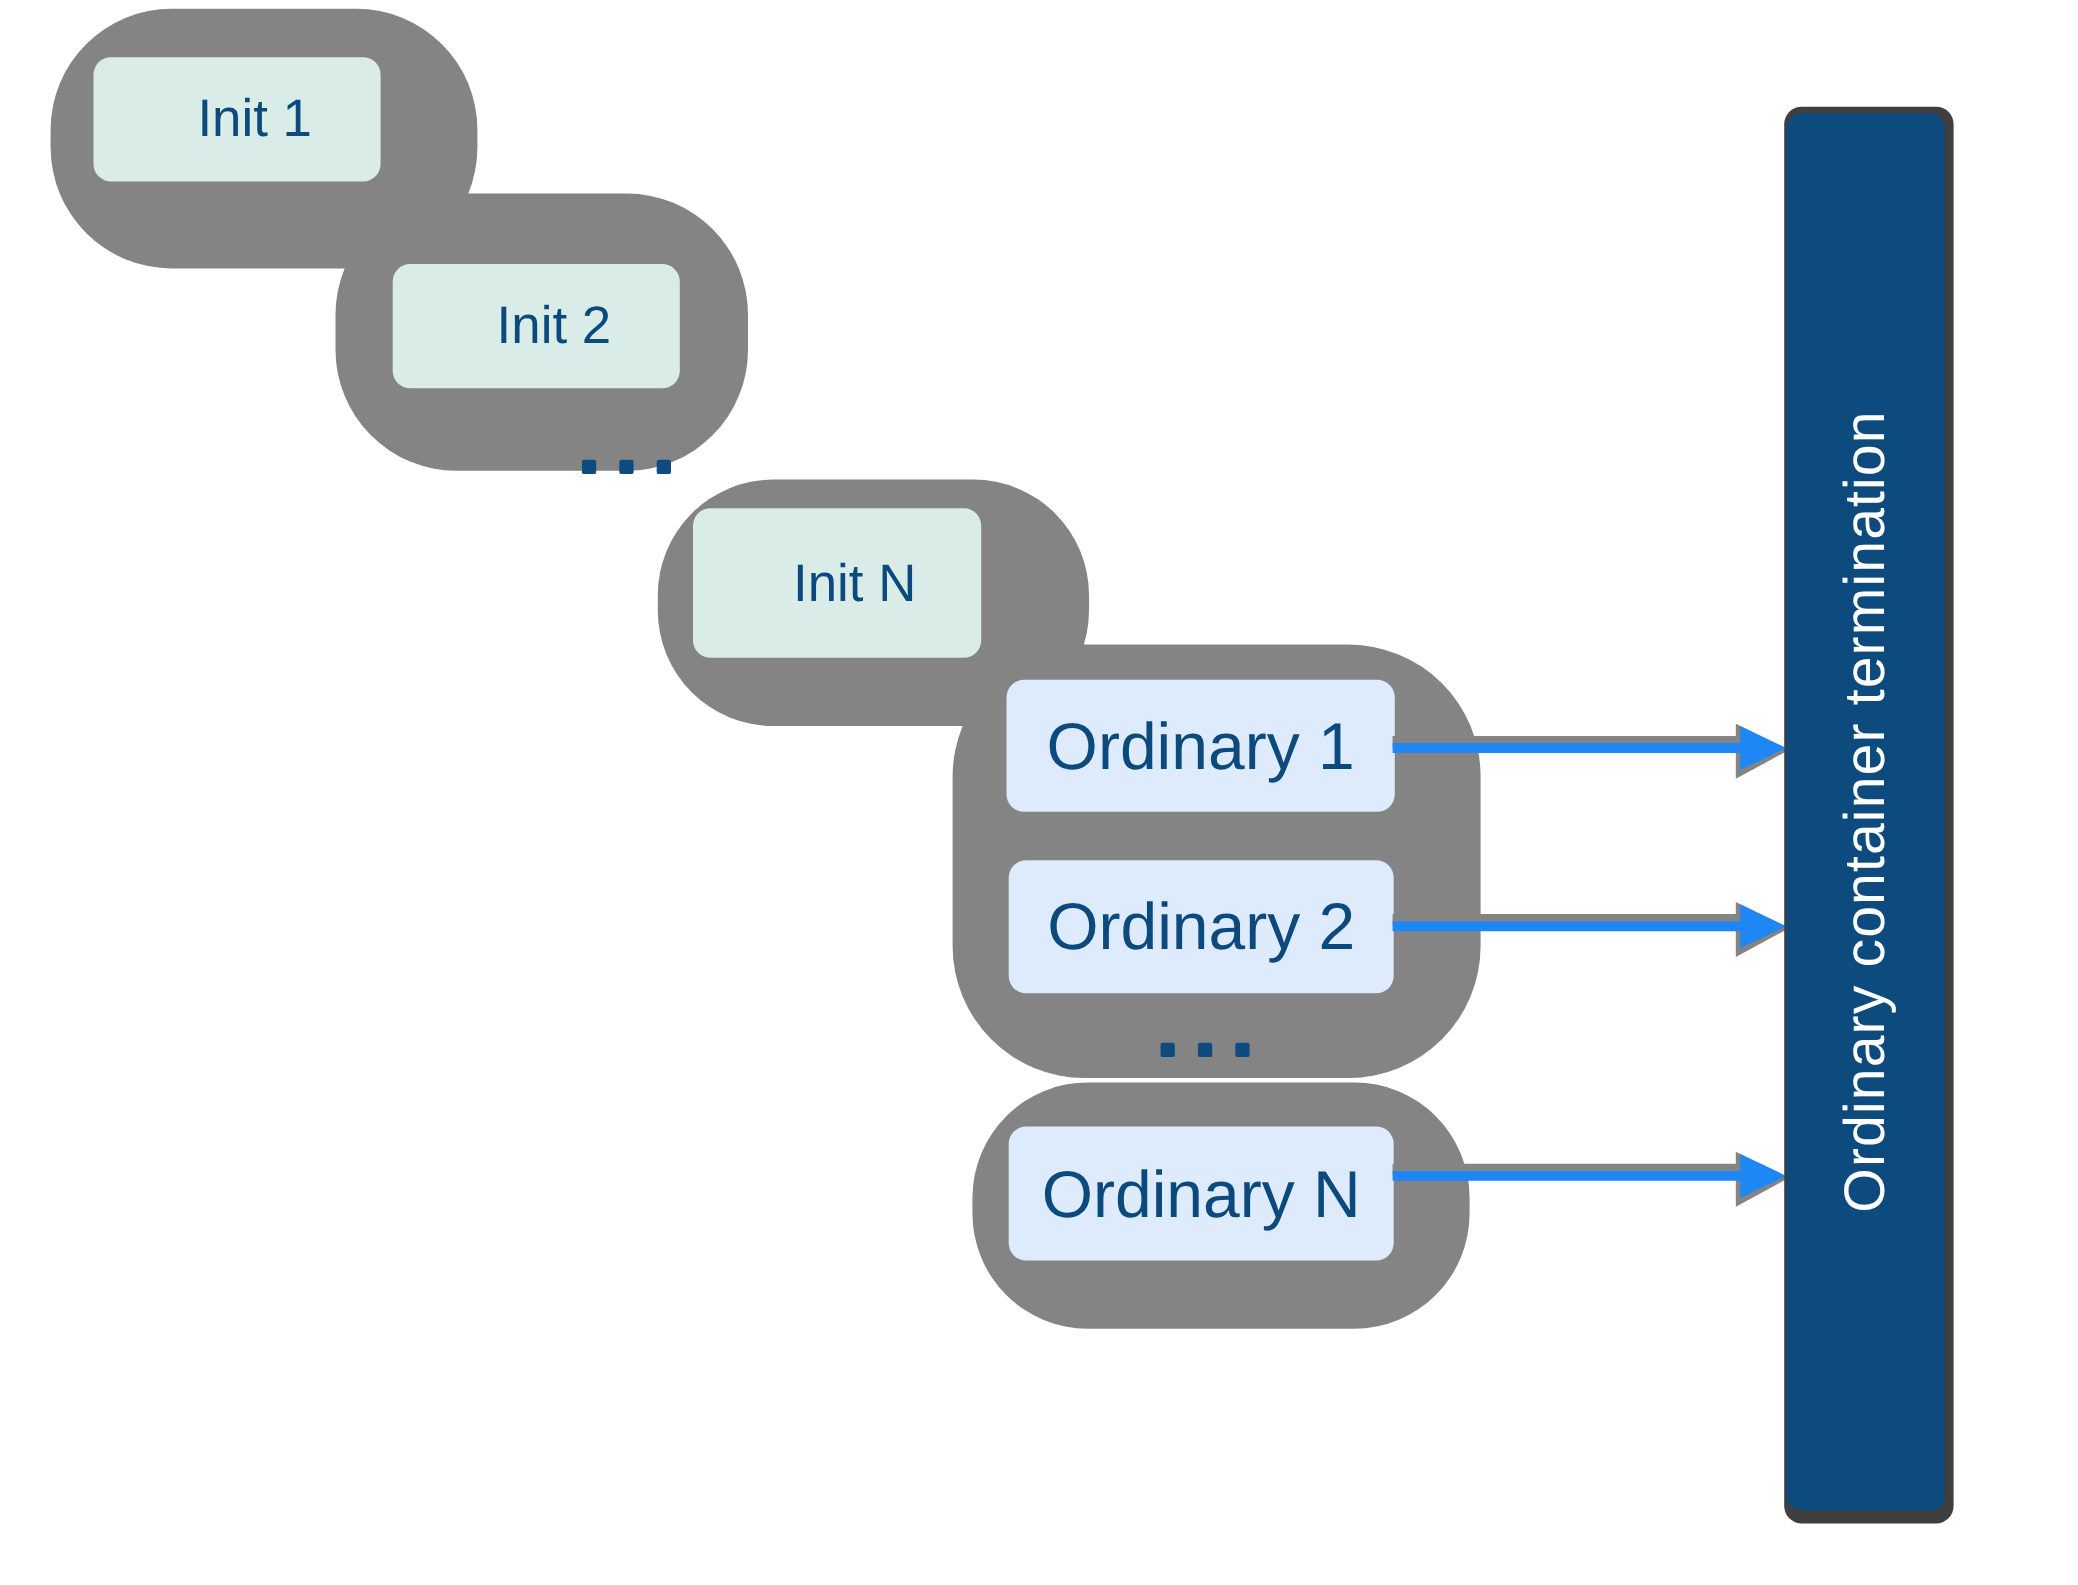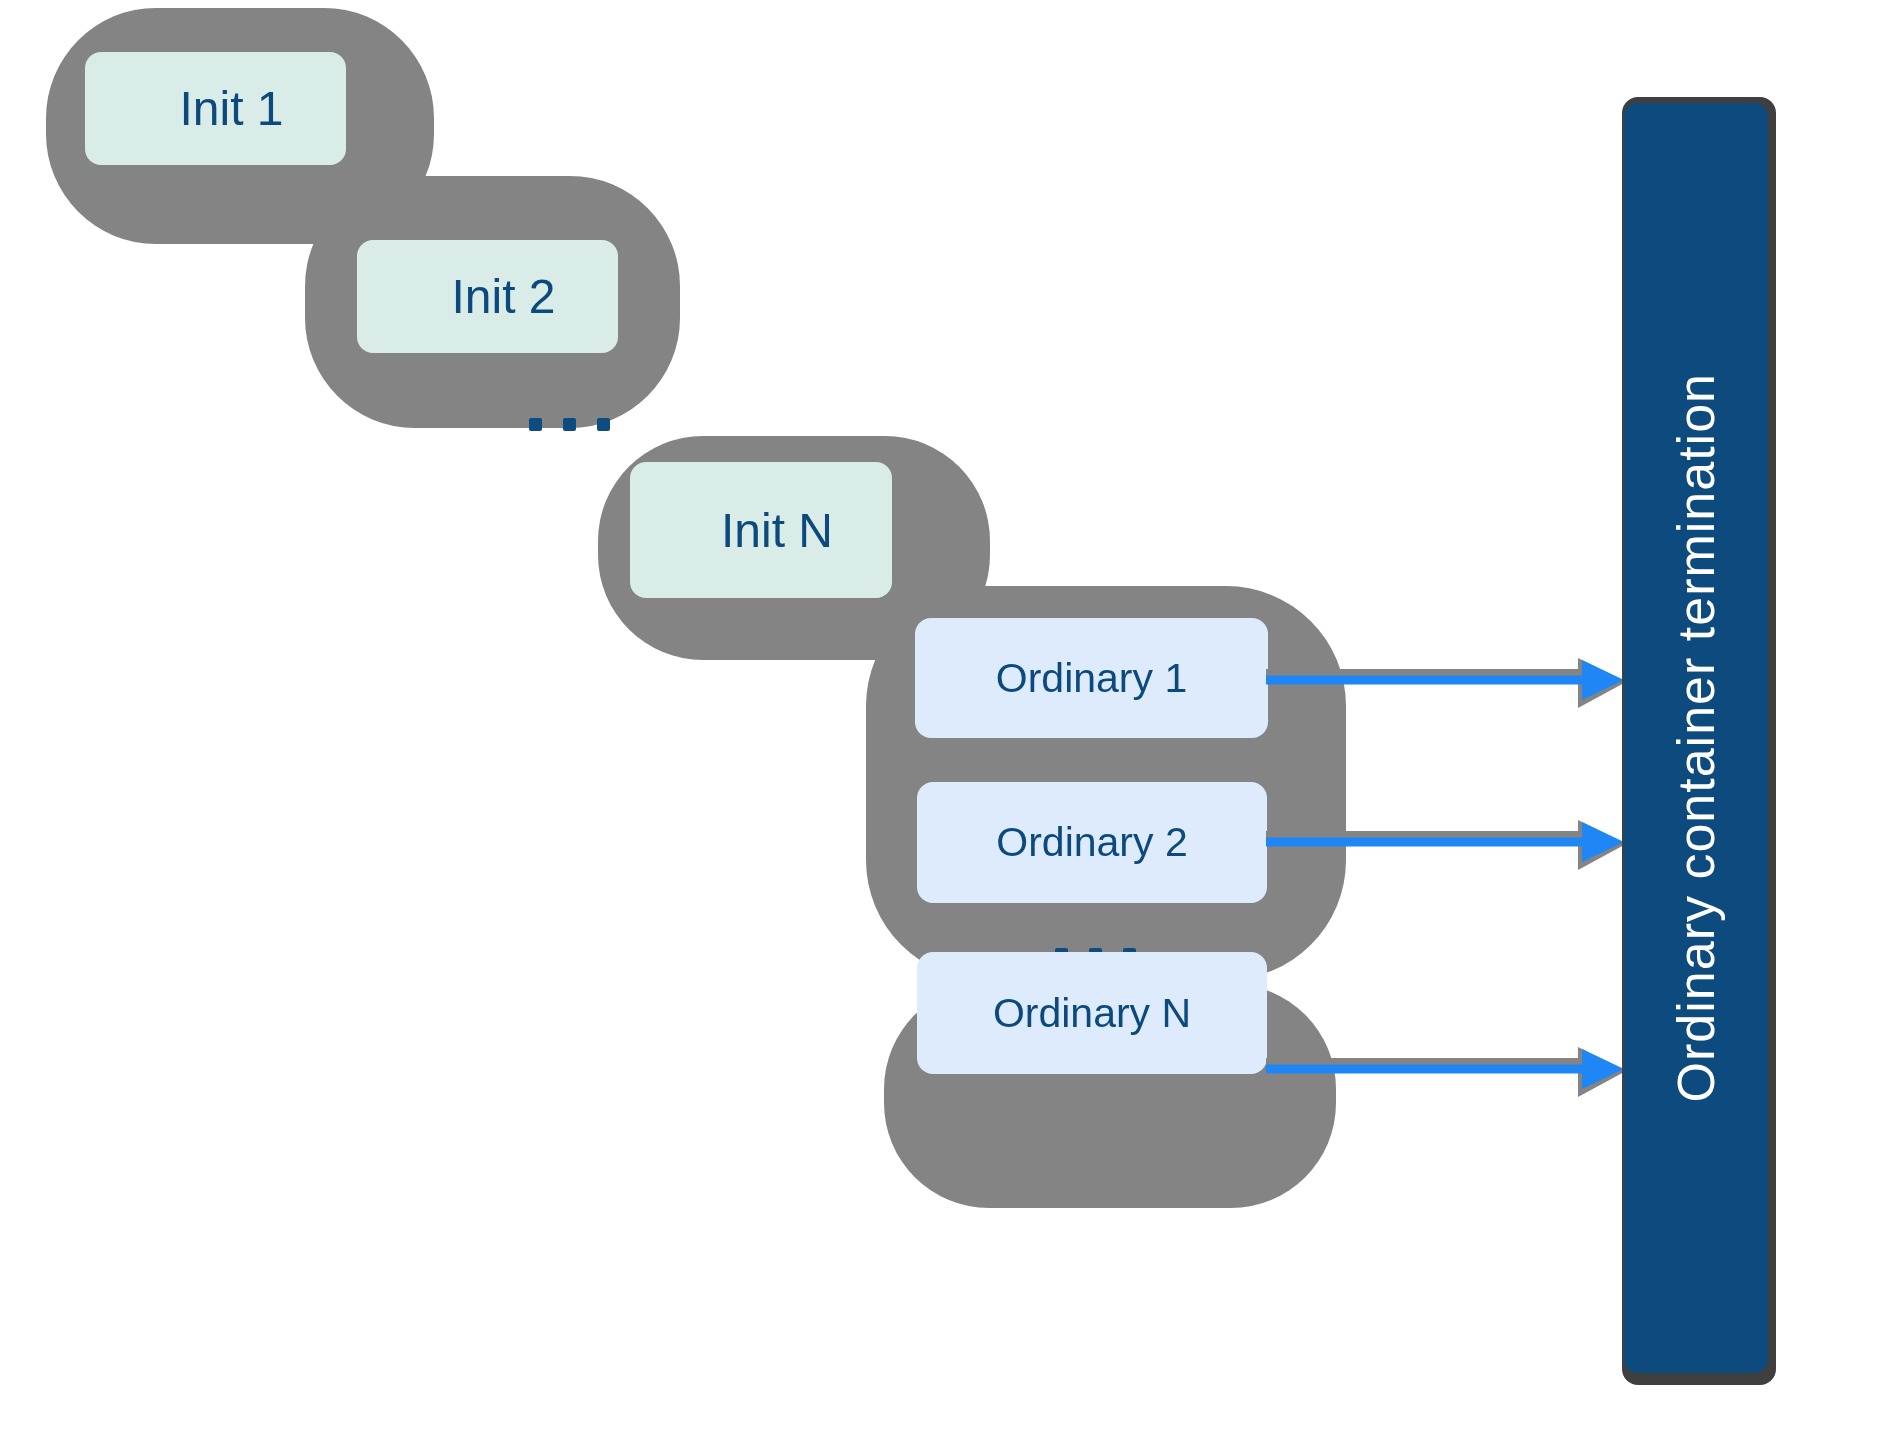--- a/index.html
+++ b/index.html
@@ -35,21 +35,21 @@
     border-radius: 16px;
     color: var(--label-text);
   }
   .node.init {
     background: var(--init-fill);
     font-size: 48px;
     padding-left: 32px;
   }
   .node.ordinary {
     background: var(--ordinary-fill);
-    font-size: 41px;
+    font-size: 60px;
   }
   .dots {
     position: absolute;
     display: flex;
     gap: 21px;
   }
   .dots span {
     width: 13px;
     height: 13px;
     border-radius: 2px;
@@ -125,21 +125,21 @@
   <div class="node ordinary" style="left:917px; top:782px; width:350px; height:121px;align-items:center;">
     <span>Ordinary 2</span>
   </div>
 
   <div class="dots" style="left:1055px; top:948px;">
     <span></span>
     <span></span>
     <span></span>
   </div>
 
-  <div class="node ordinary" style="left:917px; top:952px; width:350px; height:122px;">
+  <div class="node ordinary" style="left:917px; top:1024px; width:350px; height:122px;">
     <span>Ordinary N</span>
   </div>
 
   <svg class="arrow" style="left:1266px; top:658px;" width="362" height="44" viewBox="0 0 362 44">
     <line class="shadow-line" x1="0" y1="16" x2="318" y2="16"></line>
     <polygon class="shadow-head" points="312,0 360,24 312,50"></polygon>
     <line class="blue-line" x1="0" y1="22" x2="320" y2="22"></line>
     <polygon class="blue-head" points="316,2 358,22 316,42"></polygon>
   </svg>
   <svg class="arrow" style="left:1266px; top:820px;" width="362" height="44" viewBox="0 0 362 44">

